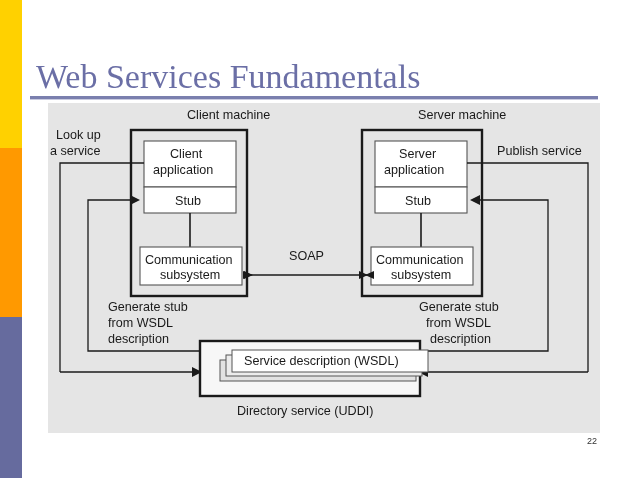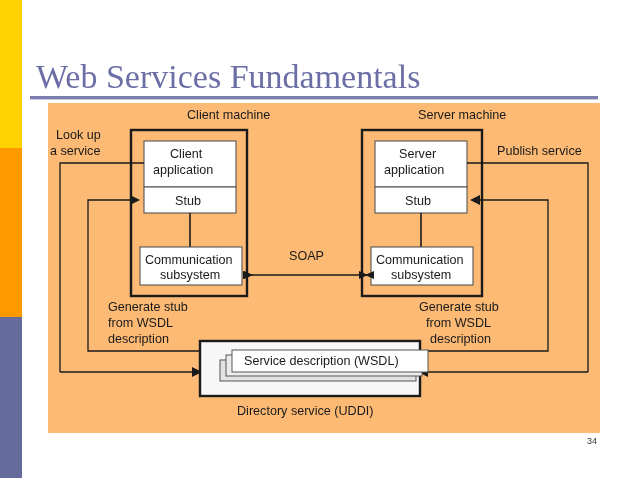--- a/index.html
+++ b/index.html
@@ -29,21 +29,21 @@
   }
   #title-rule{
     position:absolute;left:30px;top:96px;width:568px;height:3px;
     background:#7a7fae;
     border-bottom:1px solid #c9cbe0;
   }
 
   
   #diagram{
     position:absolute;left:48px;top:103px;width:552px;height:330px;
-    background:#fdba74;
+    background:#e5e5e5;
   }
   #diagram svg{display:block;}
 
   
   #diagram text{
     font-family:"Liberation Sans", sans-serif;
     fill:#1a1a1a;
   }
   .t13{font-size:12.6px;}
 
@@ -145,13 +145,13 @@
 
   <rect x="172" y="257" width="196" height="21" fill="#e2e2e2" stroke="#555555" stroke-width="1"></rect>
   <rect x="178" y="252" width="196" height="21" fill="#ececec" stroke="#555555" stroke-width="1"></rect>
   <rect x="184" y="247" width="196" height="22" fill="#ffffff" stroke="#555555" stroke-width="1"></rect>
   <text class="t13" x="196" y="262">Service description (WSDL)</text>
 
   <text class="t13" x="189" y="312">Directory service (UDDI)</text>
 </svg>
 </div>
 
-<div id="page-number">34</div>
+<div id="page-number">22</div>
 
 </body></html>

